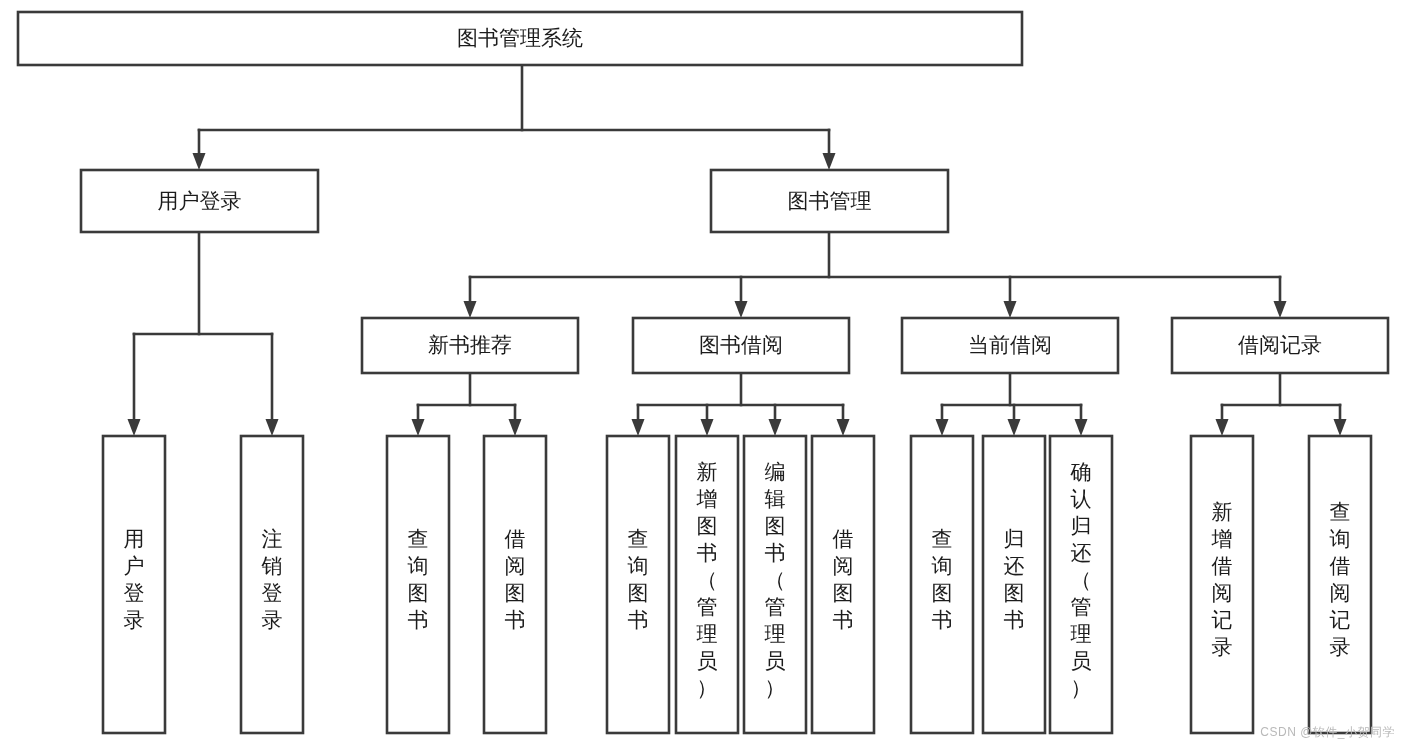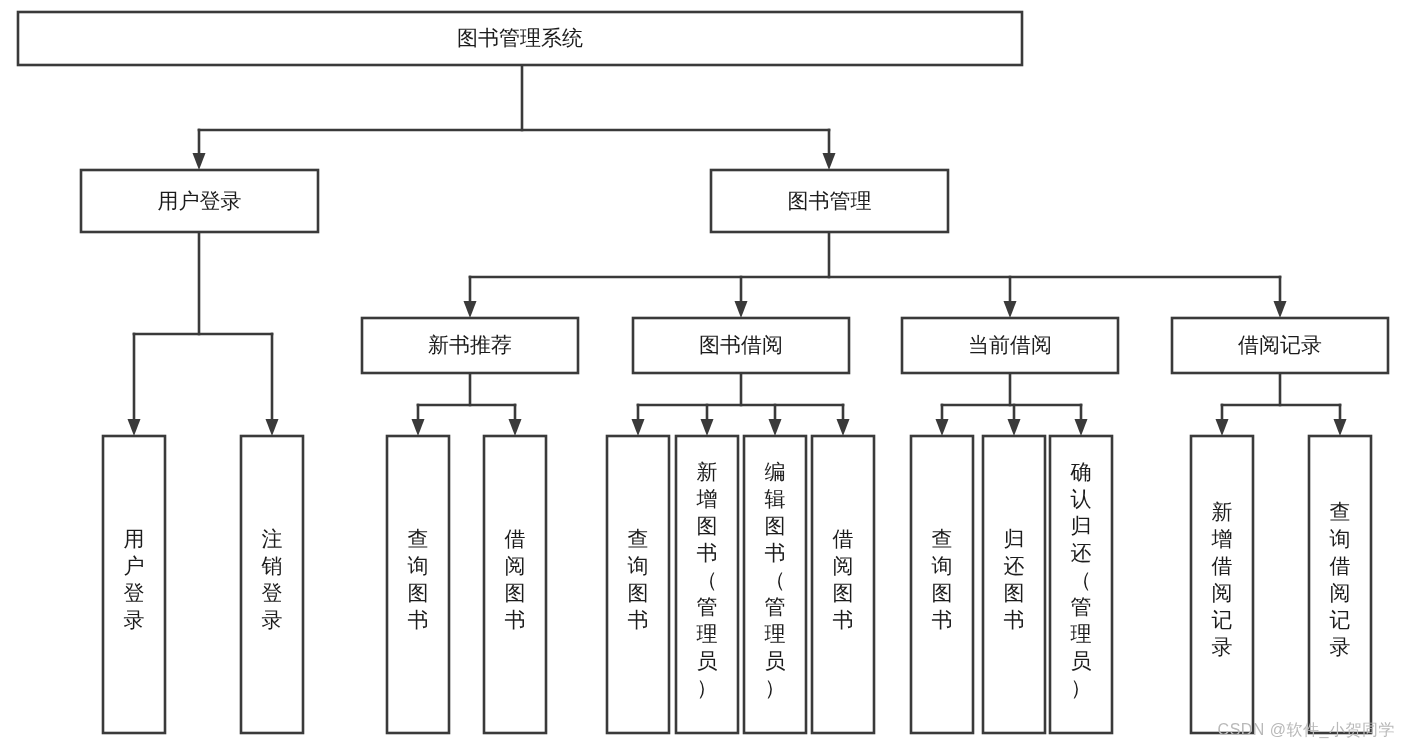--- a/index.html
+++ b/index.html
@@ -52,21 +52,21 @@
   .node-label-v {
     font-family: "Liberation Sans", "DejaVu Sans", sans-serif;
     font-size: 21px;
     fill: #1c1c1c;
   }
   .watermark-text {
     position: absolute;
     right: 10px;
     bottom: 6px;
     font-family: "Liberation Sans", "DejaVu Sans", sans-serif;
-    font-size: 16px;
+    font-size: 12px;
     color: #b9b9b9;
     white-space: nowrap;
     letter-spacing: 0.5px;
     pointer-events: none;
   }
 </style>
 </head>
 <body>
 
 <div id="diagram-root">

